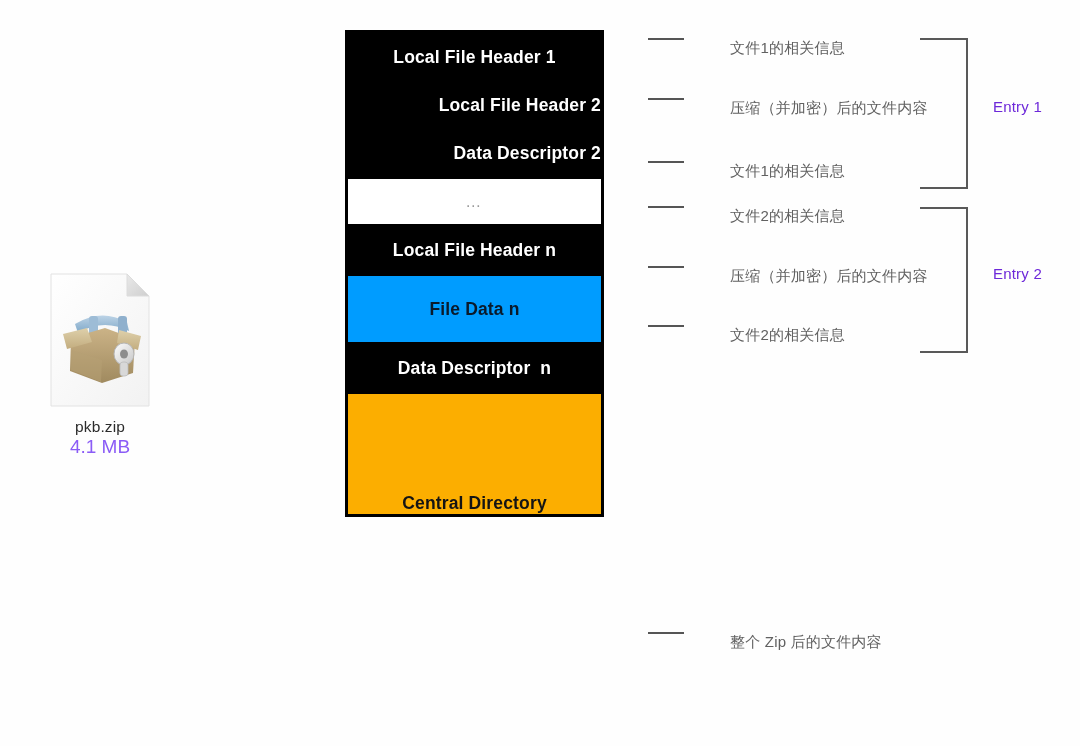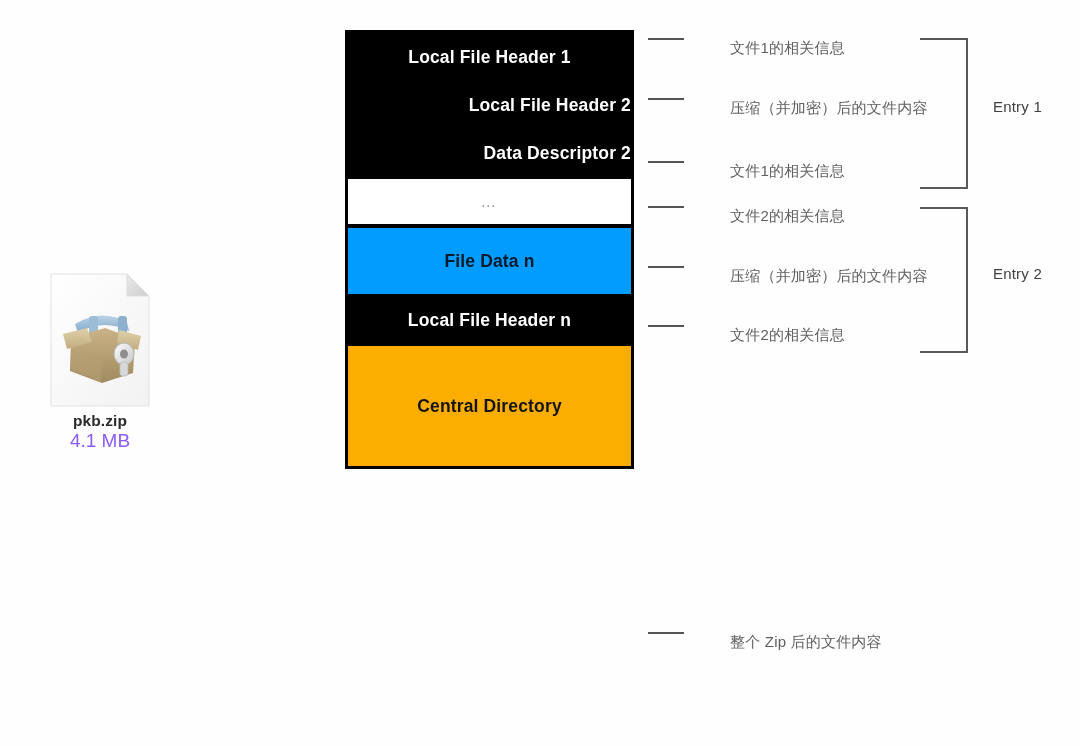--- a/index.html
+++ b/index.html
@@ -30,40 +30,39 @@
     height: 136px;
     margin: 0 auto;
     position: relative;
   }
   #file-icon-svg {
     display: block;
     width: 110px;
     height: 136px;
   }
   #file-name {
-    margin-top: 4px;
+    margin-top: 10px;
     font-size: 15.5px;
     color: #2b2b2b;
     letter-spacing: 0.1px;
     line-height: 18px;
-    font-weight: bold;
   }
   #file-size {
     margin-top: 3px;
     font-size: 19px;
     color: #8b5cf6;
     line-height: 16px;
   }
 
   
   #zip-stack {
     position: absolute;
     left: 345px;
     top: 30px;
-    width: 289px;
+    width: 259px;
     border: 3px solid #000000;
     box-sizing: border-box;
     background: #ec4899;
   }
   .seg {
     position: relative;
     box-sizing: border-box;
     display: flex;
     align-items: center;
     justify-content: center;
@@ -99,20 +98,21 @@
     color: #9a9a9a;
     font-size: 16px;
     font-weight: normal;
     letter-spacing: 2.5px;
   }
 
   .seg.orange {
     background: #fcae00;
     height: 122px;
     border-top: 2px solid #000;
+    align-items: flex-end;
   }
   .seg.orange .seg-label { color: #141414; }
 
   
   .annot {
     position: absolute;
     display: flex;
     align-items: flex-start;
     height: 20px;
     white-space: nowrap;
@@ -137,21 +137,21 @@
     position: absolute;
     box-sizing: border-box;
     border-top: 2px solid #595959;
     border-right: 2px solid #595959;
     border-bottom: 2px solid #595959;
     width: 48px;
   }
   .entry-label {
     position: absolute;
     font-size: 15px;
-    color: #404040;
+    color: #6d28d9;
     letter-spacing: 0.2px;
     white-space: nowrap;
   }
 </style>
 </head>
 <body style="background: rgb(254, 254, 254);">
 
 <div id="file-block">
   <div id="file-icon-wrap">
     <svg id="file-icon-svg" viewBox="0 0 110 136">
@@ -212,25 +212,28 @@
     </div>
     <div class="seg dark" style="height: 48px; justify-content: flex-end;">
       <span class="seg-label">Local File Header 2</span>
     </div>
     <div class="seg dark" style="height: 48px; justify-content: flex-end;">
       <span class="seg-label">Data Descriptor 2</span>
     </div>
     <div class="seg gap" style="height: 49px;">
       <span class="seg-label">…</span>
     </div>
+    <div class="seg dark" style="height: 48px;">
+      <span class="seg-label">Local File Header n</span>
+    </div>
     <div class="seg blue" style="height: 70px;">
       <span class="seg-label">File Data n</span>
     </div>
     <div class="seg dark" style="height: 48px;">
-      <span class="seg-label">Local File Header n</span>
+      <span class="seg-label">Data Descriptor  n</span>
     </div>
     <div class="seg orange" style="height: 122px;">
       <span class="seg-label">Central Directory</span>
     </div>
   </div>
 
 <div id="annotation-layer">
     <div class="annot" style="left: 648px; top: 38px;">
       <span class="annot-dash"></span>
       <span class="annot-text">文件1的相关信息</span>

